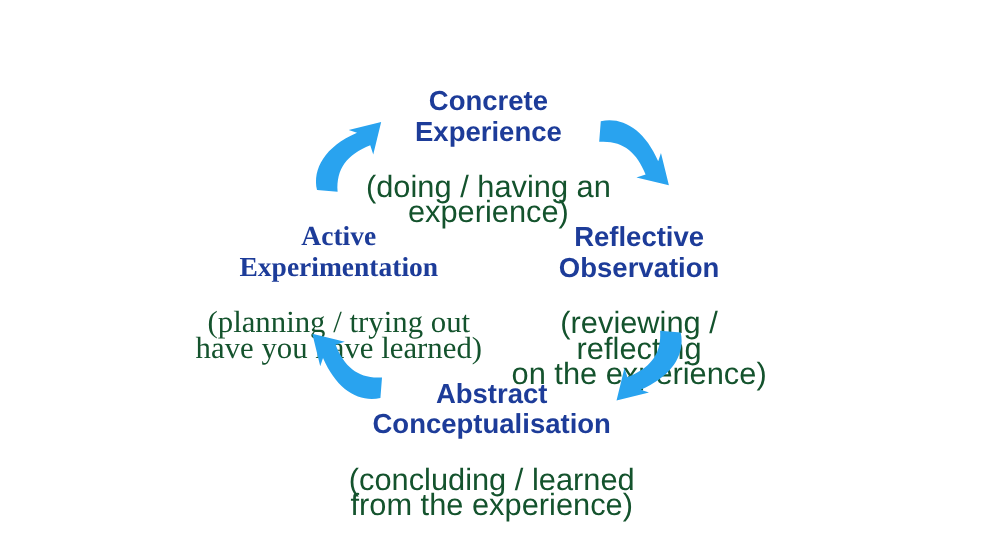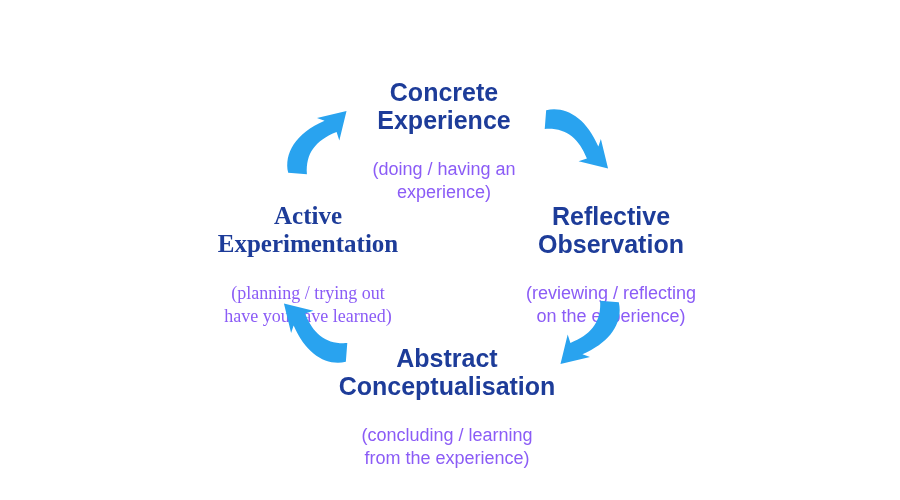--- a/index.html
+++ b/index.html
@@ -18,40 +18,40 @@
     white-space: pre-line;
   }
   .stage-title {
     font-size: 25px;
     font-weight: bold;
     line-height: 28px;
     color: #1d3c99;
     white-space: pre-line;
   }
   .stage-sub {
-    font-size: 18px;
+    font-size: 28px;
     font-weight: normal;
     line-height: 23px;
-    color: #8b5cf6;
+    color: #14532d;
     white-space: pre-line;
     margin-top: 6px;
   }
   .arrow {
     position: absolute;
     width: 72px;
     height: 72px;
   }
   .arrow svg { display: block; width: 100%; height: 100%; }
   .rot90  { transform: rotate(90deg); }
   .rot180 { transform: rotate(180deg); }
   .rot270 { transform: rotate(270deg); }
 
   
   .pos-top    { left: 444px; top: 60px;  }
-  .pos-right  { left: 611px; top: 184px; }
+  .pos-right  { left: 581px; top: 184px; }
   .pos-left   { left: 308px; top: 184px; font-family: Liberation Serif, serif; }
   .pos-bottom { left: 447px; top: 326px; }
 
   
   .arr-top-left     { left: 281px; top: 103px; }
   .arr-top-right    { left: 544px; top: 103px; }
   .arr-bottom-right { left: 554px; top: 300px; }
   .arr-bottom-left  { left: 276px; top: 297px; }
 </style>
 </head>
@@ -69,21 +69,21 @@
   <div class="stage pos-right">
     <div class="stage-title">Reflective
 Observation</div>
     <div class="stage-sub">(reviewing / reflecting
 on the experience)</div>
   </div>
 
   <div class="stage pos-bottom">
     <div class="stage-title">Abstract
 Conceptualisation</div>
-    <div class="stage-sub">(concluding / learning
+    <div class="stage-sub">(concluding / learned
 from the experience)</div>
   </div>
 
   <div class="stage pos-left">
     <div class="stage-title">Active
 Experimentation</div>
     <div class="stage-sub">(planning / trying out
 have you have learned)</div>
   </div>
 

